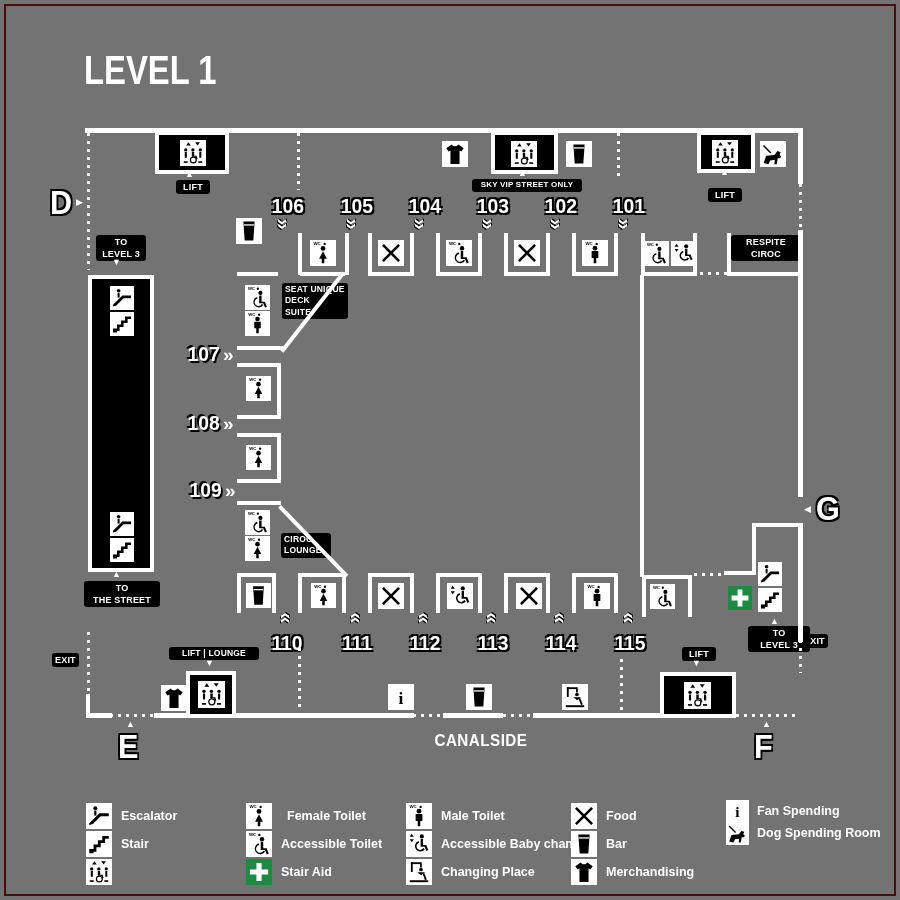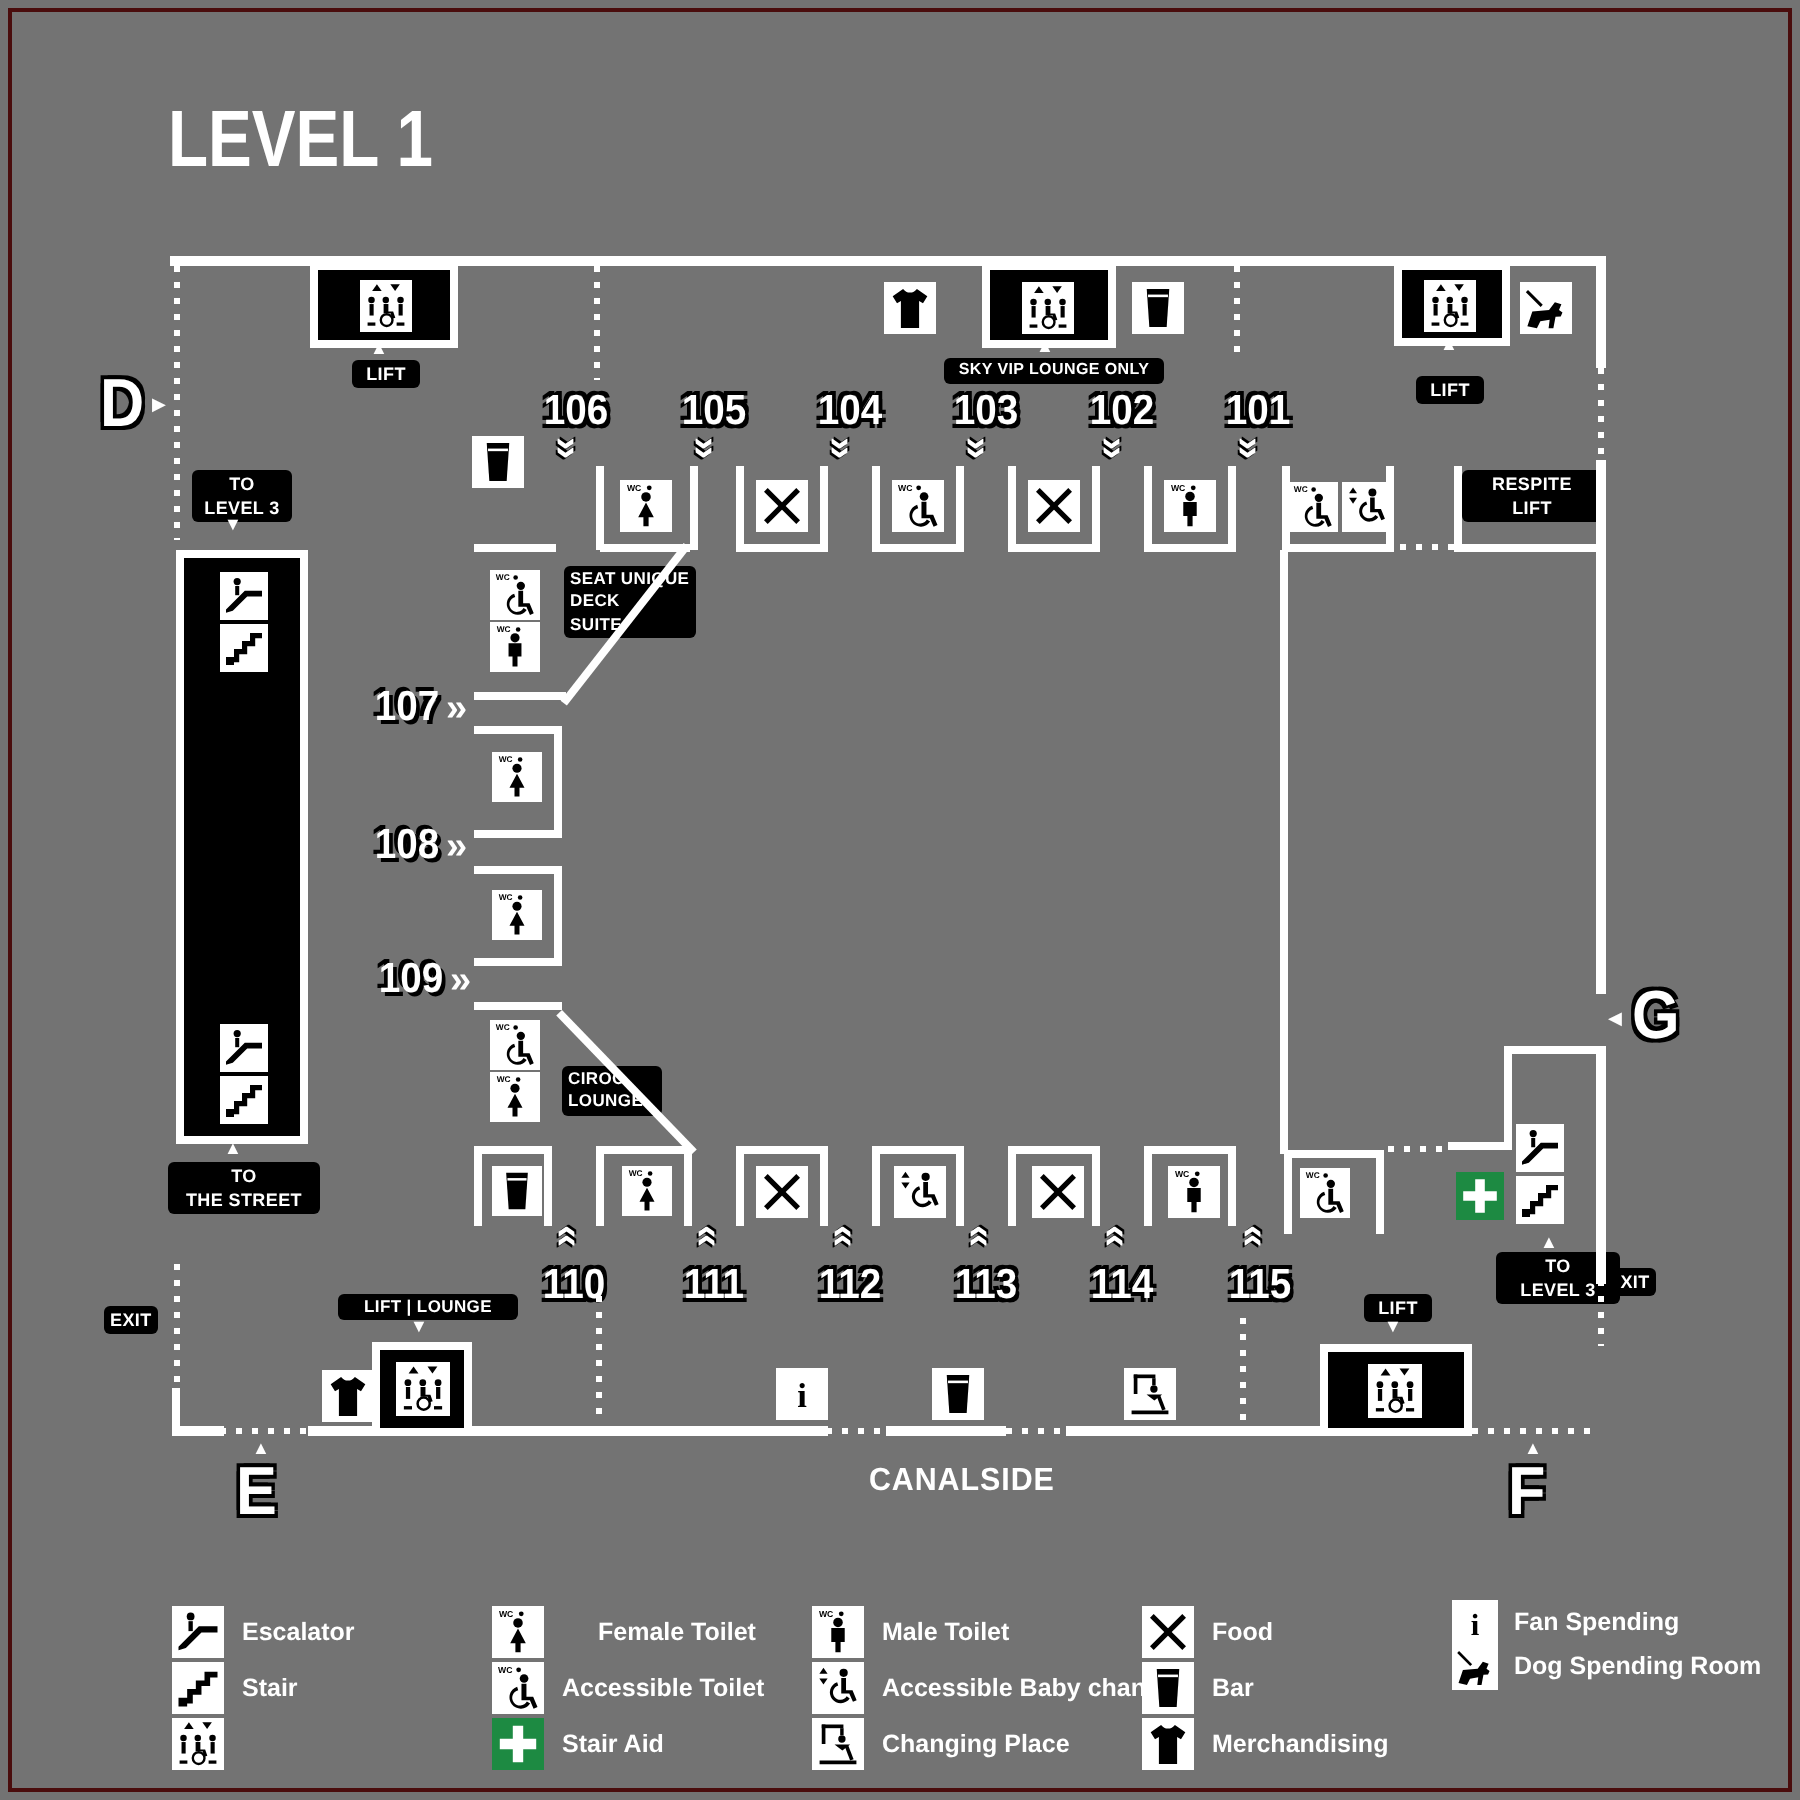--- a/index.html
+++ b/index.html
@@ -44,24 +44,24 @@
 
   <div class="gate" style="left:50px;top:183px;">D</div>
   <div class="gate" style="left:118px;top:727px;">E</div>
   <div class="gate" style="left:754px;top:727px;">F</div>
   <div class="gate" style="left:816px;top:489px;">G</div>
 
   <div class="lbl" style="left:52px;top:653px;">EXIT</div>
   <div class="lbl" style="left:801px;top:634px;">EXIT</div>
 
   <div class="lbl" style="left:176px;top:180px;width:28px;">LIFT</div>
-  <div class="lbl" style="left:472px;top:179px;width:104px;font-size:8px;">SKY VIP LOUNGE ONLY</div>
+  <div class="lbl" style="left:472px;top:179px;width:104px;font-size:8px;">SKY VIP STREET ONLY</div>
   <div class="lbl" style="left:708px;top:188px;width:28px;">LIFT</div>
   <div class="lbl" style="left:731px;top:235px;width:64px;">RESPITE
-LIFT</div>
+CIROC</div>
   <div class="lbl" style="left:96px;top:235px;width:44px;">TO
 LEVEL 3</div>
   <div class="lbl left" style="left:282px;top:283px;width:60px;font-size:8.5px;">SEAT UNIQUE
 DECK
 SUITE</div>
   <div class="lbl left" style="left:281px;top:533px;width:44px;font-size:8.5px;">CIROC
 LOUNGE</div>
   <div class="lbl" style="left:84px;top:581px;width:70px;">TO
 THE STREET</div>
   <div class="lbl" style="left:748px;top:626px;width:56px;">TO
@@ -562,21 +562,21 @@
     </div>
     <div class="legend-label" style="left: 121px; top: 865px; margin-top: 42px;">Step-free Lift</div>
     <div class="ic" style="left: 246px; top: 803px; width: 26px; height: 26px;">
       <svg viewBox="0 0 24 24" xmlns="http://www.w3.org/2000/svg" fill="#000">
         <text x="3.2" y="5" font-size="4" font-weight="bold">WC</text>
         <circle cx="13.5" cy="3.6" r="1.1"></circle>
         <circle cx="12" cy="7.8" r="2.2"></circle>
         <path d="M12 10.4L8.4 17.2h2.4v4.2h2.4v-4.2h2.4z"></path>
       </svg>
     </div>
-    <div class="legend-label" style="left: 299px; top: 809px;">Female Toilet</div>
+    <div class="legend-label" style="left: 287px; top: 809px;">Female Toilet</div>
     <div class="ic" style="left: 246px; top: 831px; width: 26px; height: 26px;">
       <svg viewBox="0 0 24 24" xmlns="http://www.w3.org/2000/svg" fill="#000">
         <text x="2.8" y="5" font-size="4" font-weight="bold">WC</text>
         <circle cx="12.3" cy="3.6" r="1.1"></circle>
         <circle cx="14.8" cy="7.6" r="2"></circle>
         <path d="M13.6 10h2.3v6h3.1l2 4.8-1.8.8-1.7-4h-3.9z"></path>
         <path d="M11.6 11.4a5.2 5.2 0 1 0 6 7.8l-1.5-1a3.6 3.6 0 1 1-4-5.2z"></path>
       </svg>
     </div>
     <div class="legend-label" style="left: 281px; top: 837px;">Accessible Toilet</div>

